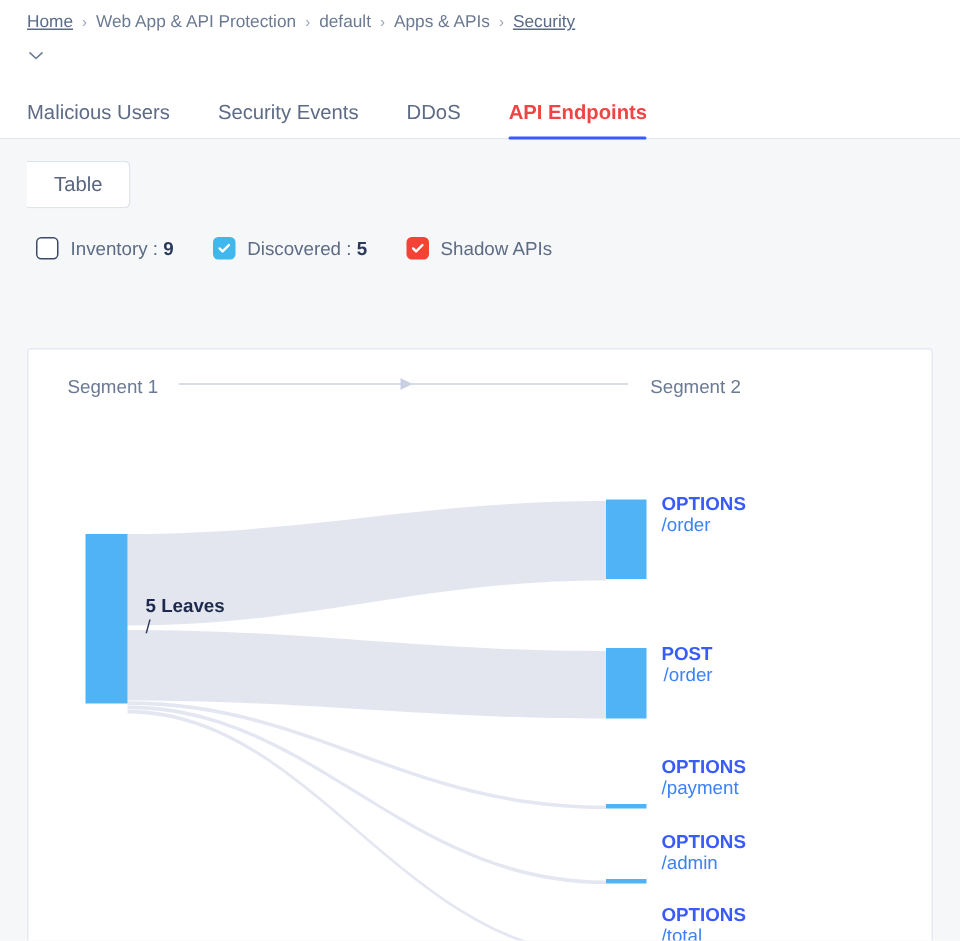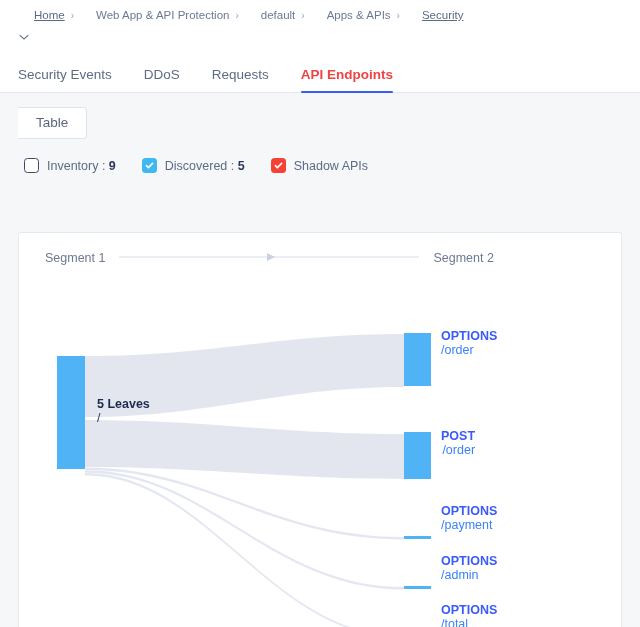--- a/index.html
+++ b/index.html
@@ -12,21 +12,21 @@
   }
   .page{position:relative;width:640px;height:627px;background:#f6f7f9;}
 
   
   .header-zone{background:#ffffff;padding:0 0 0 0;}
   .breadcrumb{
     display:flex;align-items:center;gap:6px;
     padding:6px 0 2px 18px;font-size:11.5px;color:#6b7a93;
     height:18px;
   }
-  .bc-item{white-space:nowrap;font-size:11.5px;color:#6b7a93;margin-left:16px;}
+  .bc-item{white-space:nowrap;font-size:11.5px;color:#6b7a93;}
   .bc-item.link{text-decoration:underline;color:#5a6b87;cursor:pointer;}
   .bc-sep{color:#9aa7bd;font-size:10px;}
 
   .title-row{
     display:flex;align-items:center;gap:8px;
     padding:2px 0 10px 18px;
   }
   .title-text{
     font-size:19px;color:#2d3b5e;font-weight:400;letter-spacing:-0.2px;
     white-space:nowrap;
@@ -129,23 +129,23 @@
 
     <div class="title-row">
       <span class="chev">
         <svg width="12" height="12" viewBox="0 0 12 12">
             <path d="M2 4.3 L6 8 L10 4.3" fill="none" stroke="#6b7a93" stroke-width="1.1" stroke-linecap="round" stroke-linejoin="round"></path>
           </svg>
       </span>
     </div>
 
     <div class="tabs">
+      <div class="tab"><span>Malicious Users</span></div>
       <div class="tab"><span>Security Events</span></div>
       <div class="tab"><span>DDoS</span></div>
-      <div class="tab"><span>Requests</span></div>
       <div class="tab active"><span>API Endpoints</span></div>
     </div>
   </div>
 
   <div class="toolbar">
 
     <div class="seg-group">
       <div class="seg-btn">Table</div>
     </div>
 

